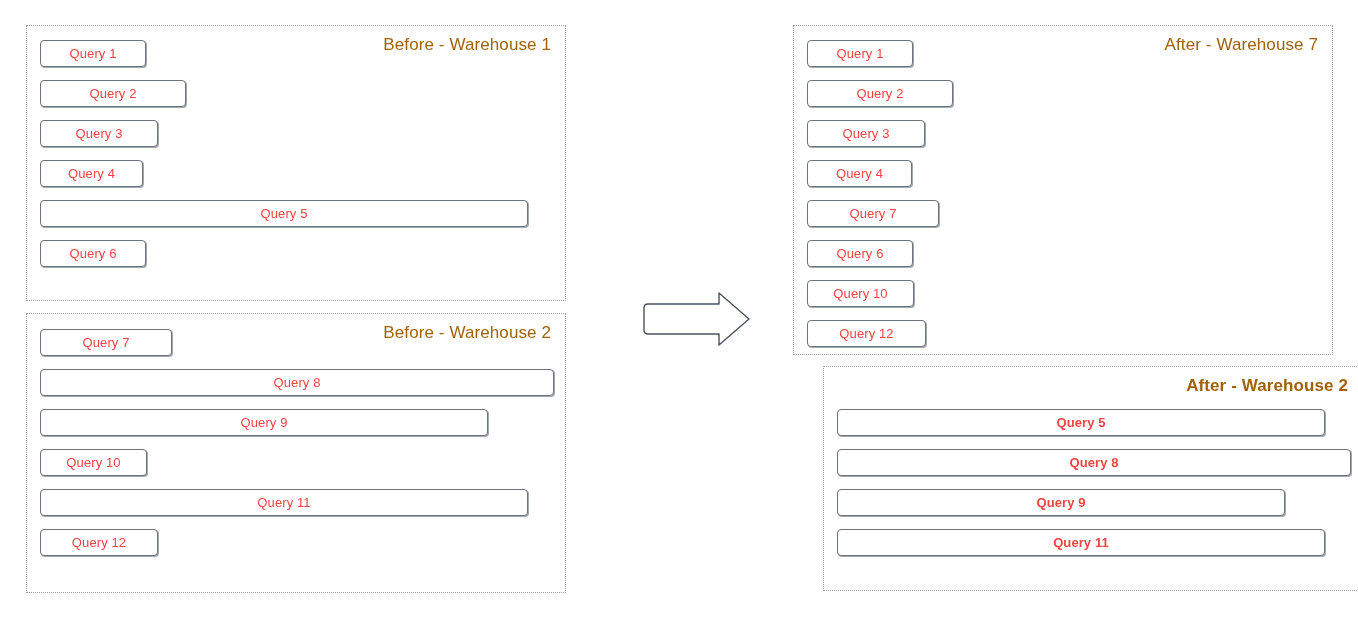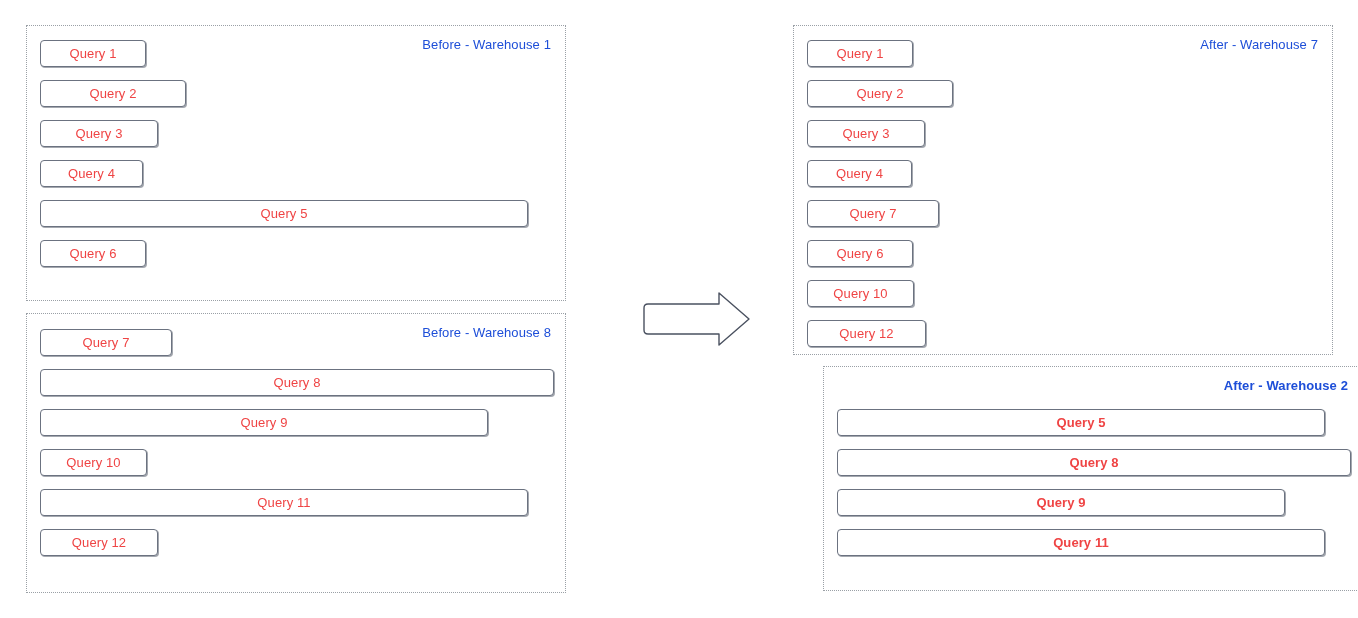--- a/index.html
+++ b/index.html
@@ -25,23 +25,23 @@
   .panel {
     position: absolute;
     box-sizing: border-box;
     border: 1px dotted #9aa0a6;
     background: #ffffff;
   }
   .panel-label {
     position: absolute;
     top: 11px;
     right: 14px;
-    font-size: 13px;
+    font-size: 17px;
     line-height: 16px;
-    color: #1d4ed8;
+    color: #a16207;
     white-space: nowrap;
     letter-spacing: 0.1px;
   }
 
   
   .qbox {
     position: absolute;
     box-sizing: border-box;
     height: 27px;
     border: 1px solid #6b7280;
@@ -81,21 +81,21 @@
       <div class="panel" style="left: 26px; top: 25px; width: 540px; height: 276px;">
         <div class="panel-label">Before - Warehouse 1</div>
         <div class="qbox" style="left: 13px; top: 14px; width: 106px;">Query 1</div>
         <div class="qbox" style="left: 13px; top: 54px; width: 146px;">Query 2</div>
         <div class="qbox" style="left: 13px; top: 94px; width: 118px;">Query 3</div>
         <div class="qbox" style="left: 13px; top: 134px; width: 103px;">Query 4</div>
         <div class="qbox" style="left: 13px; top: 174px; width: 488px;">Query 5</div>
         <div class="qbox" style="left: 13px; top: 214px; width: 106px;">Query 6</div>
       </div>
       <div class="panel" style="left: 26px; top: 313px; width: 540px; height: 280px;">
-        <div class="panel-label">Before - Warehouse 8</div>
+        <div class="panel-label">Before - Warehouse 2</div>
         <div class="qbox" style="left: 13px; top: 15px; width: 132px;">Query 7</div>
         <div class="qbox" style="left: 13px; top: 55px; width: 514px;">Query 8</div>
         <div class="qbox" style="left: 13px; top: 95px; width: 448px;">Query 9</div>
         <div class="qbox" style="left: 13px; top: 135px; width: 107px;">Query 10</div>
         <div class="qbox" style="left: 13px; top: 175px; width: 488px;">Query 11</div>
         <div class="qbox" style="left: 13px; top: 215px; width: 118px;">Query 12</div>
       </div>
       <div class="panel" style="left: 793px; top: 25px; width: 540px; height: 330px;">
         <div class="panel-label">After - Warehouse 7</div>
         <div class="qbox" style="left: 13px; top: 14px; width: 106px;">Query 1</div>

